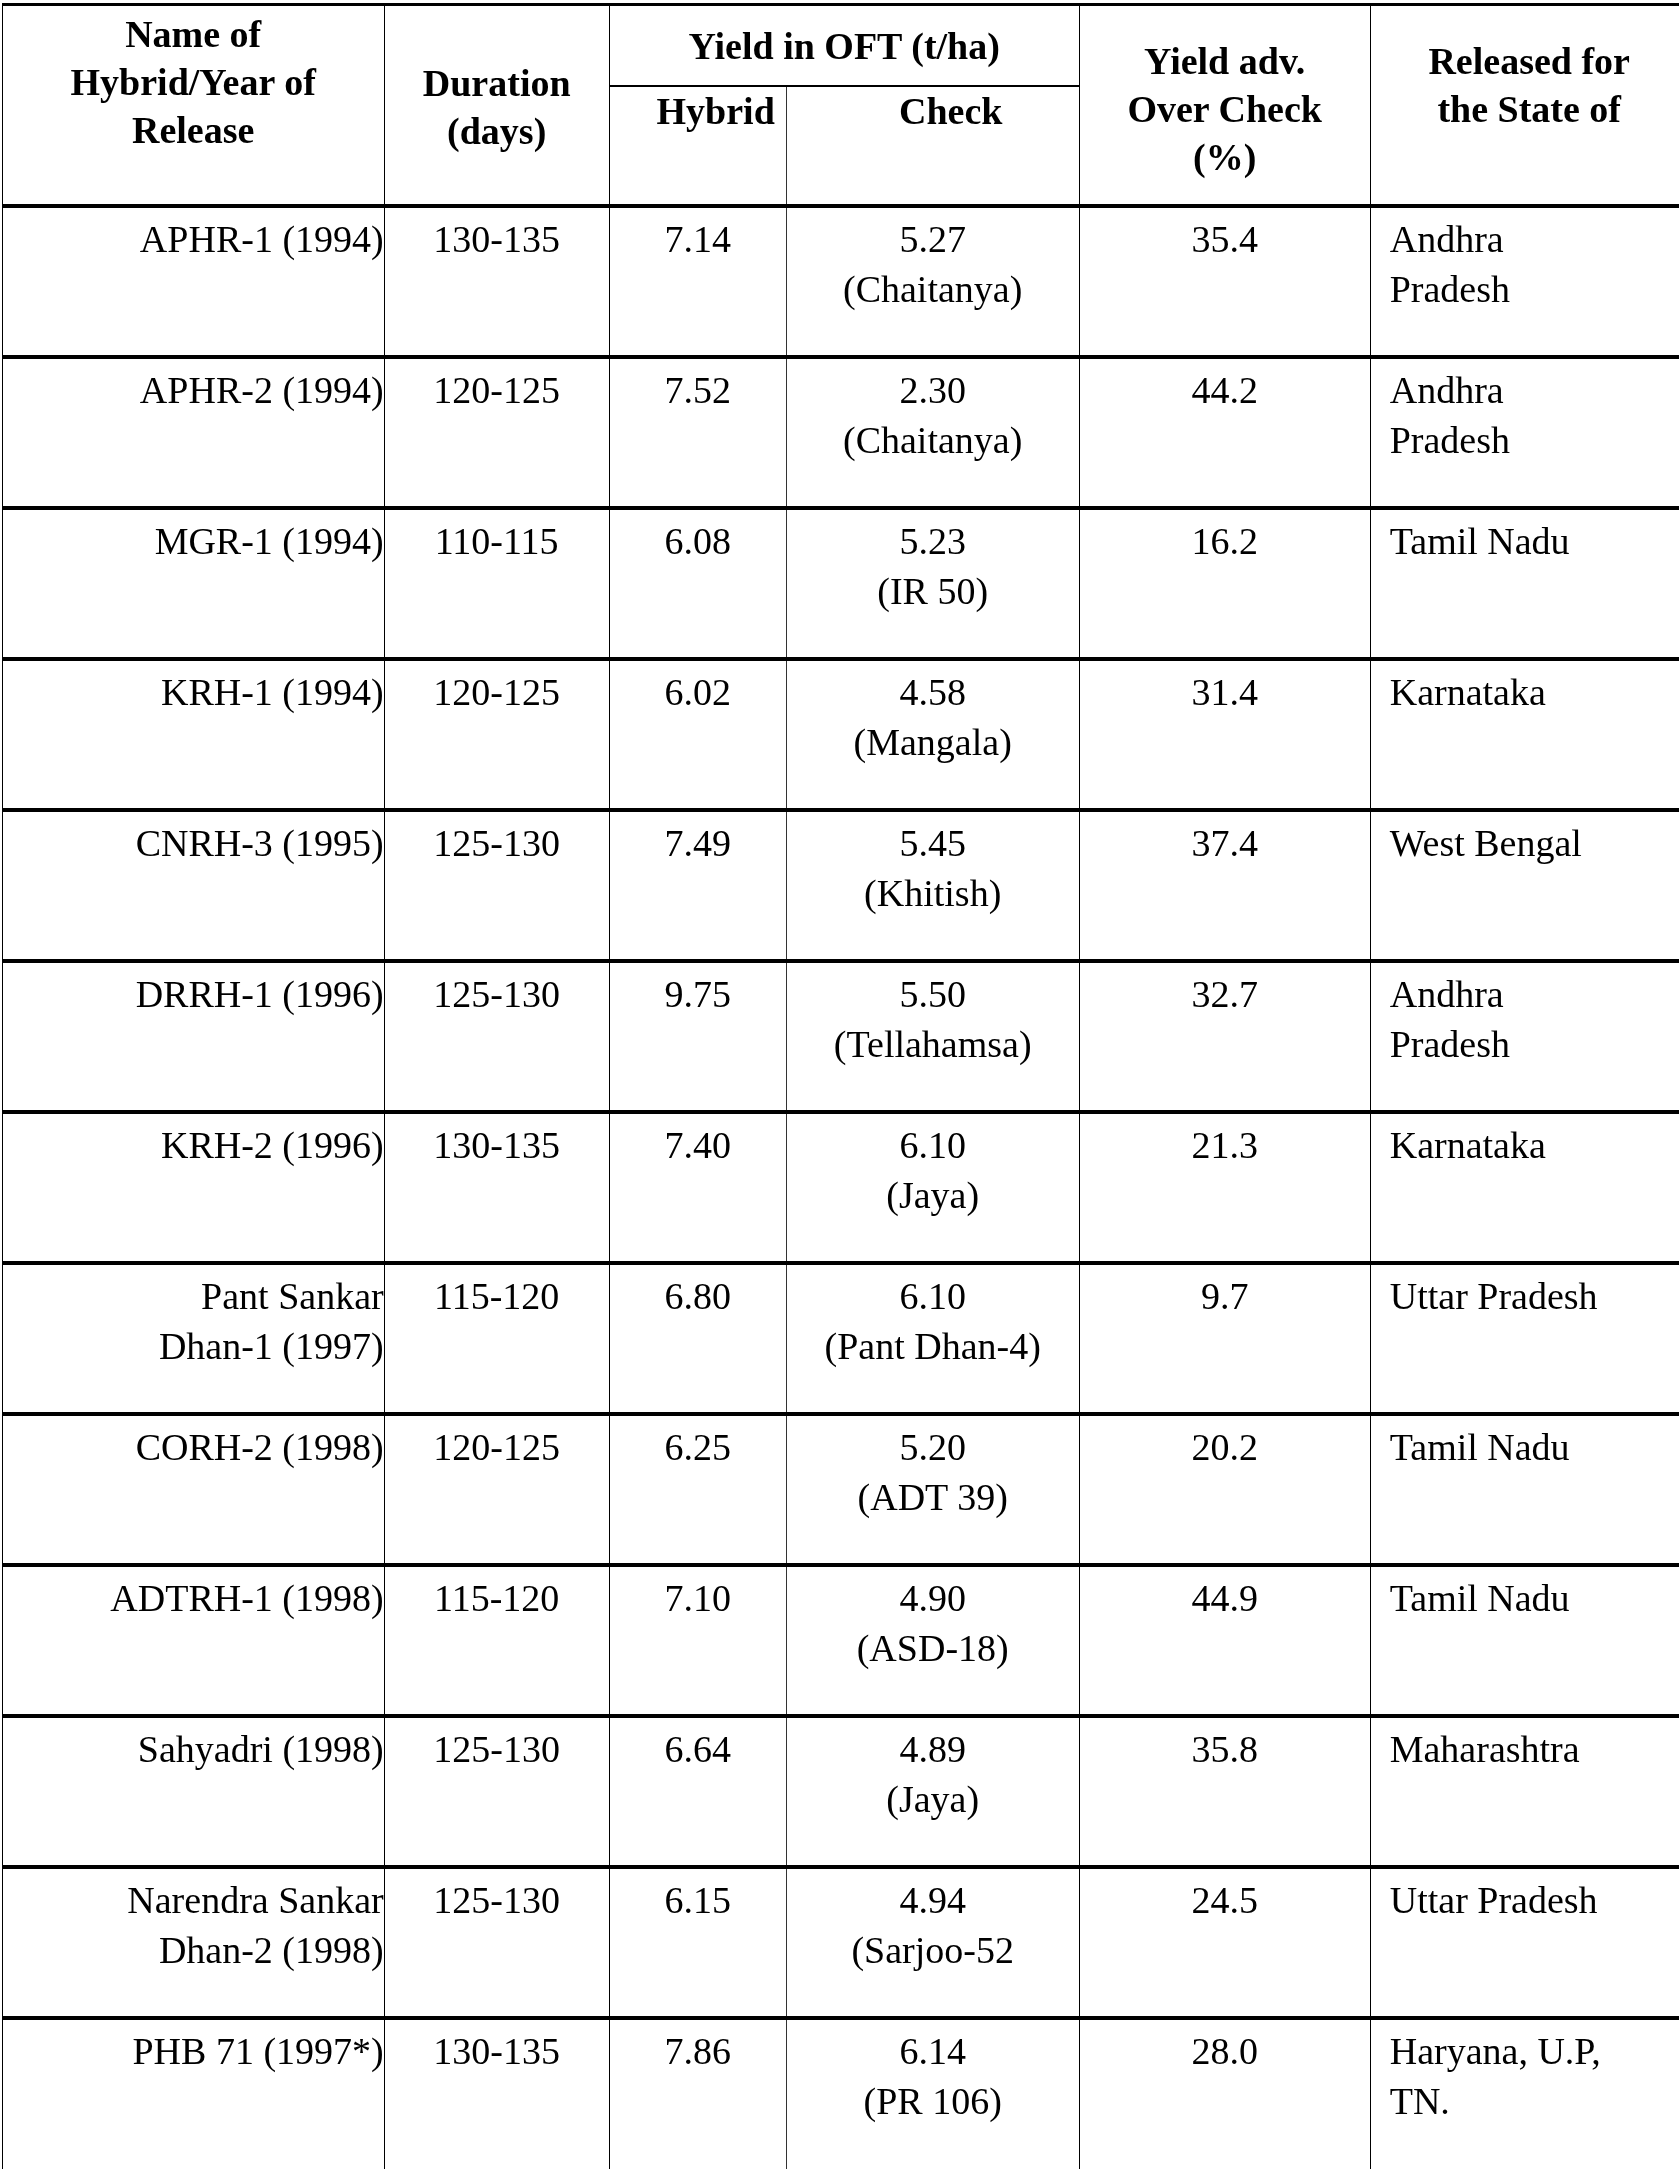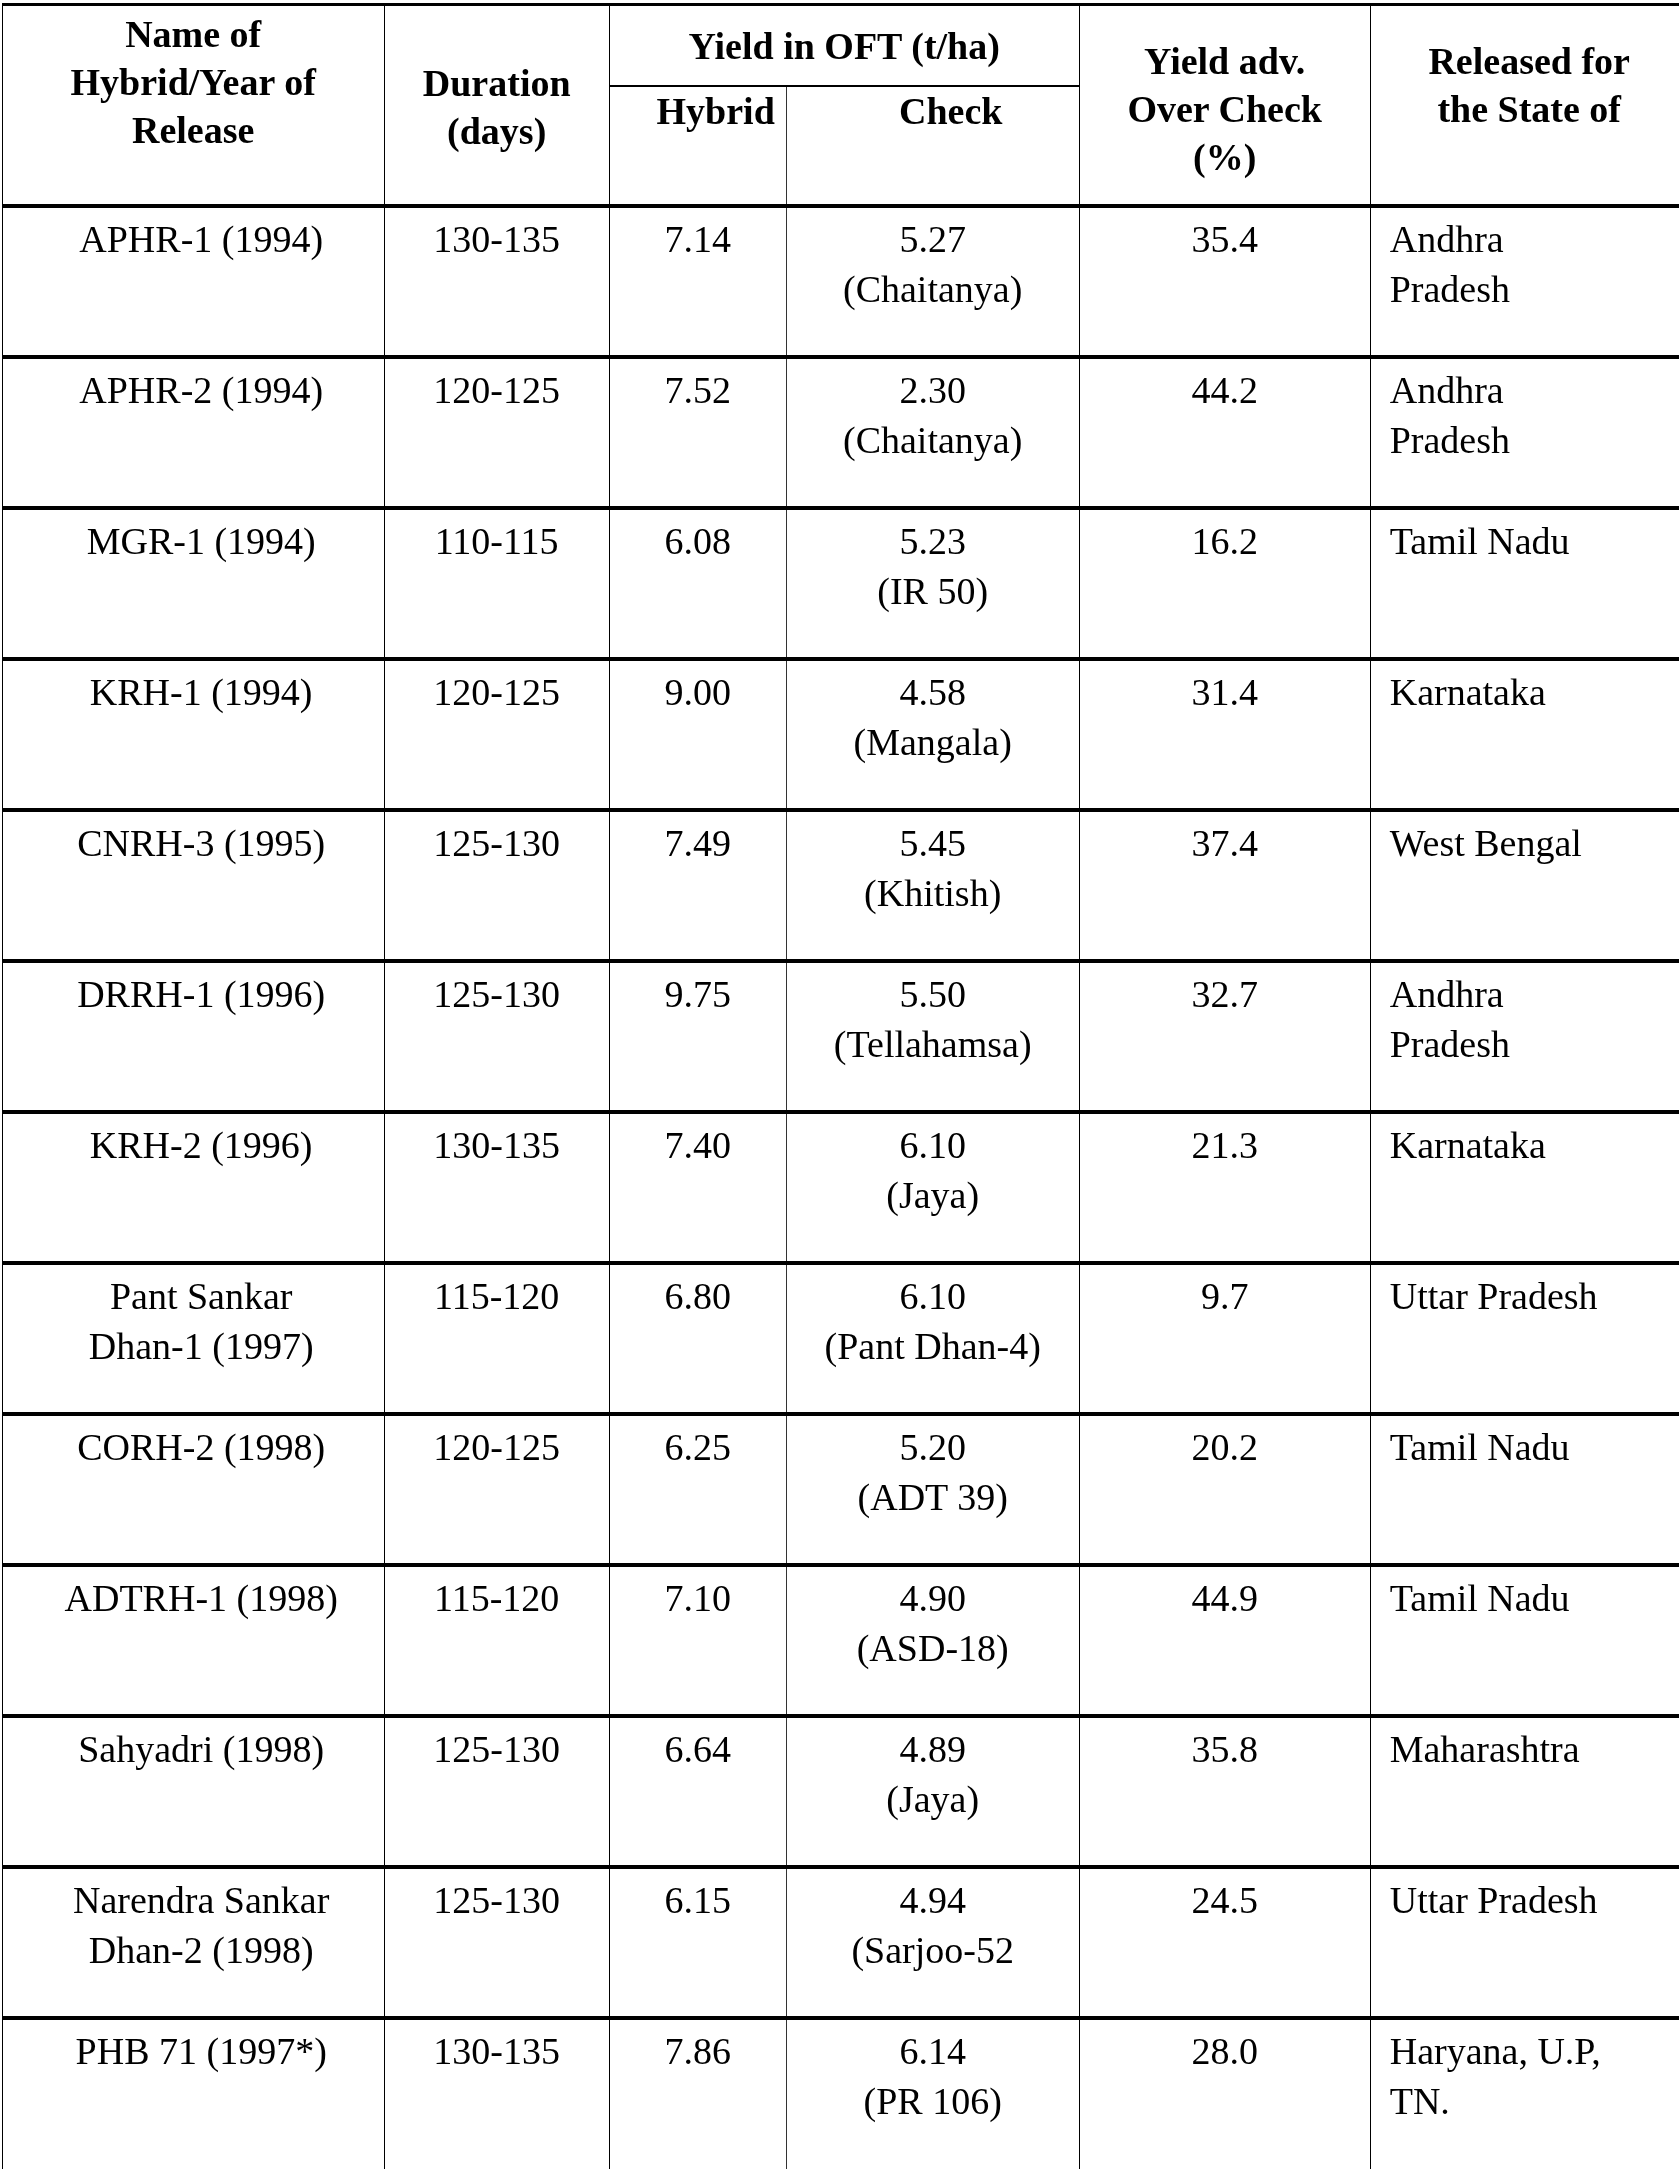--- a/index.html
+++ b/index.html
@@ -56,21 +56,21 @@
   #tbl thead th.chk-h { padding-top: 1.7px; }
   #tbl tbody tr {
     height: 151px;
   }
   #tbl tbody td {
     border-top: 4.3px solid #000;
     font-size: 38px;
     line-height: 50px;
     padding-top: 5.2px;
   }
-  #tbl tbody td.name { text-align: center; padding-left: 16px; }
+  #tbl tbody td.name { text-align: right; padding-left: 16px; }
   #tbl tbody td.ctr { text-align: center; }
   #tbl tbody td.state { text-align: left; padding-left: 19px; }
   #tbl td.hyb-col, #tbl th.hyb-col { border-right: 0.9px solid #333; }
   #tbl td.chk-col, #tbl th.chk-col { border-left: 0.9px solid #333; }
   .line { display: block; }
 </style>
 </head>
 <body>
 
 <table id="tbl">
@@ -176,21 +176,21 @@
         </td>
   </tr>
       <tr>
     <td class="name">
           <span class="line">KRH-1 (1994)</span>
         </td>
     <td class="ctr">
           <span class="line">120-125</span>
         </td>
     <td class="ctr hyb-col">
-          <span class="line">9.00</span>
+          <span class="line">6.02</span>
         </td>
     <td class="ctr chk-col">
           <span class="line">4.58</span>
           <span class="line">(Mangala)</span>
         </td>
     <td class="ctr">
           <span class="line">31.4</span>
         </td>
     <td class="state">
           <span class="line">Karnataka</span>

